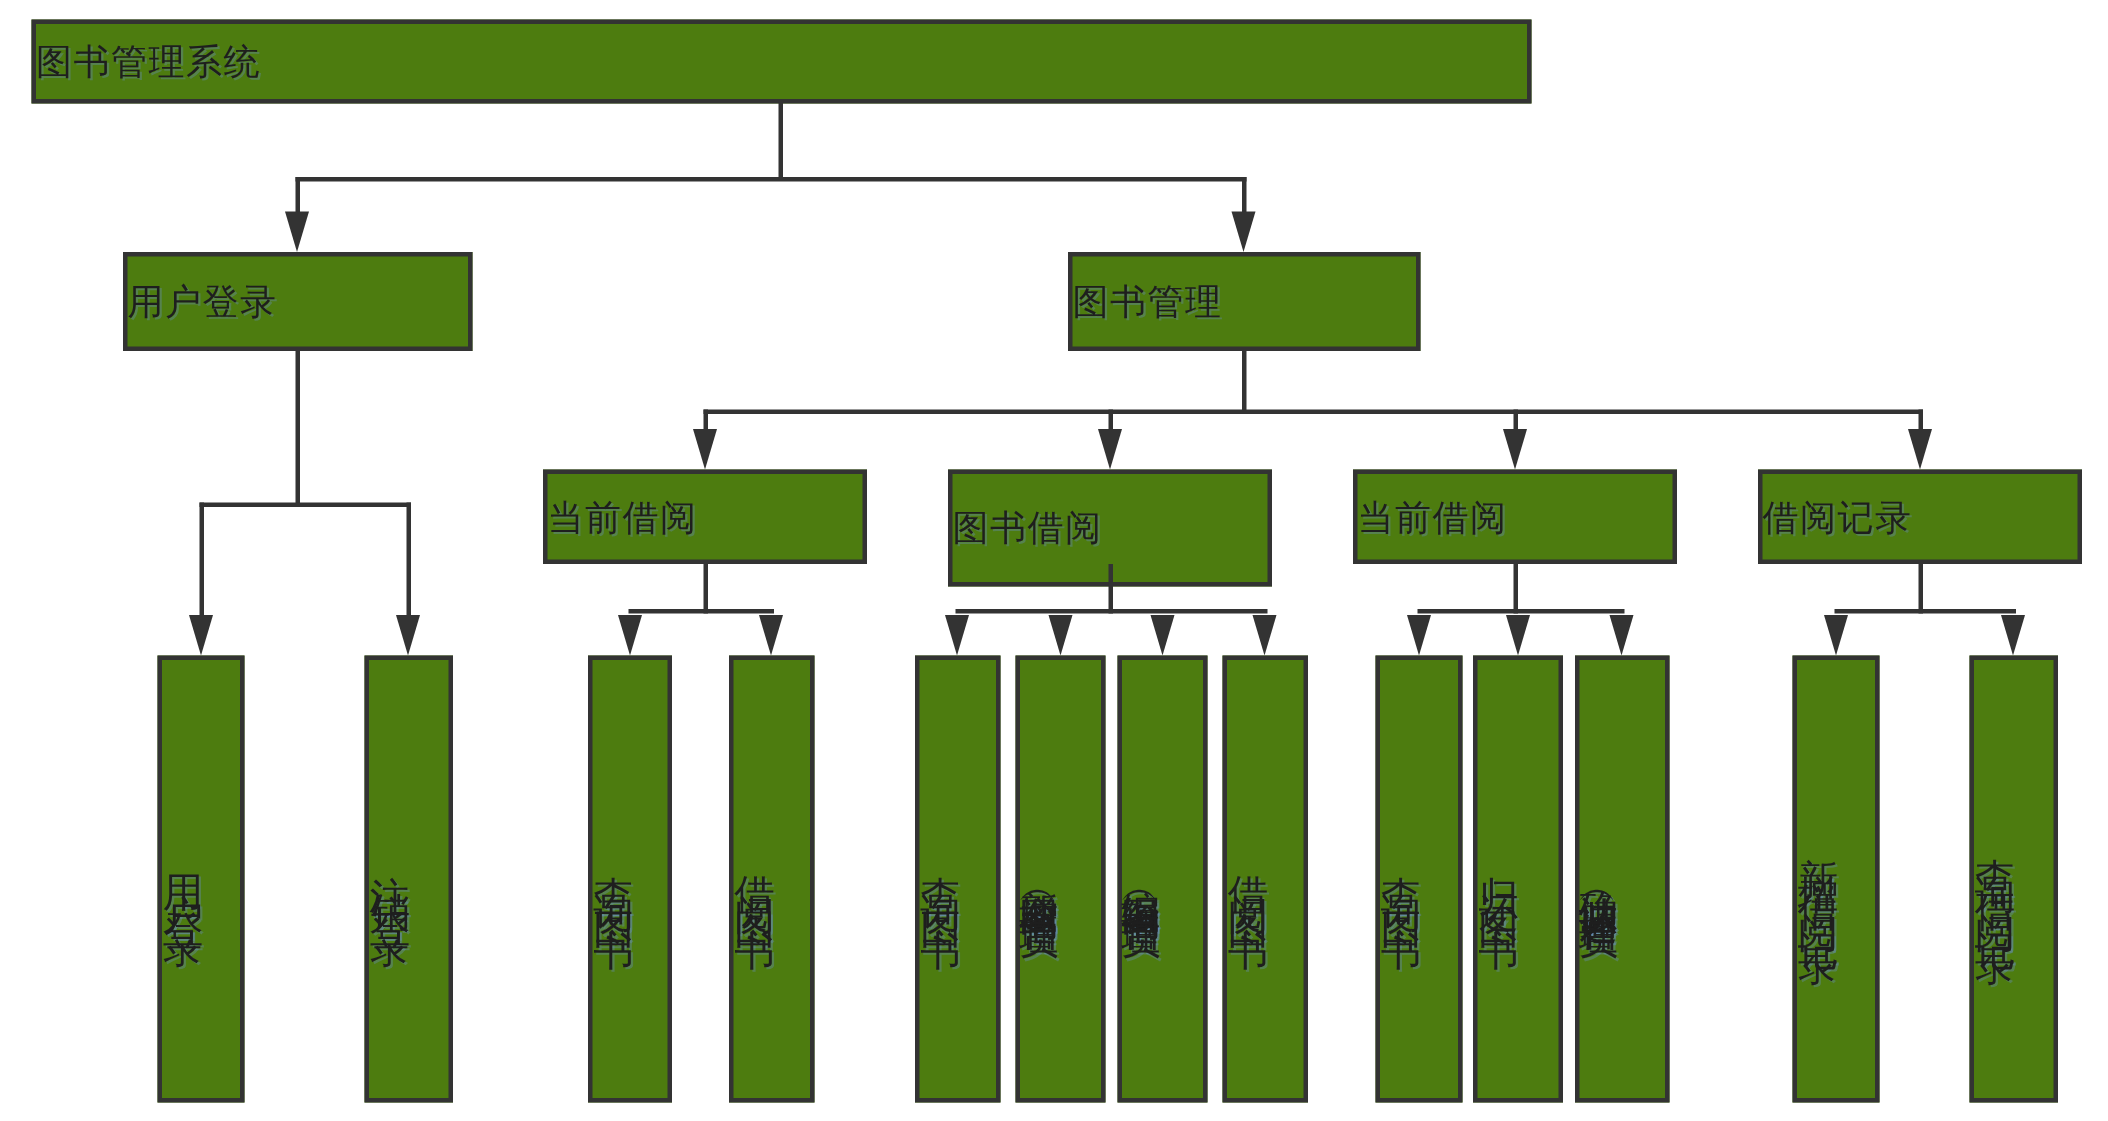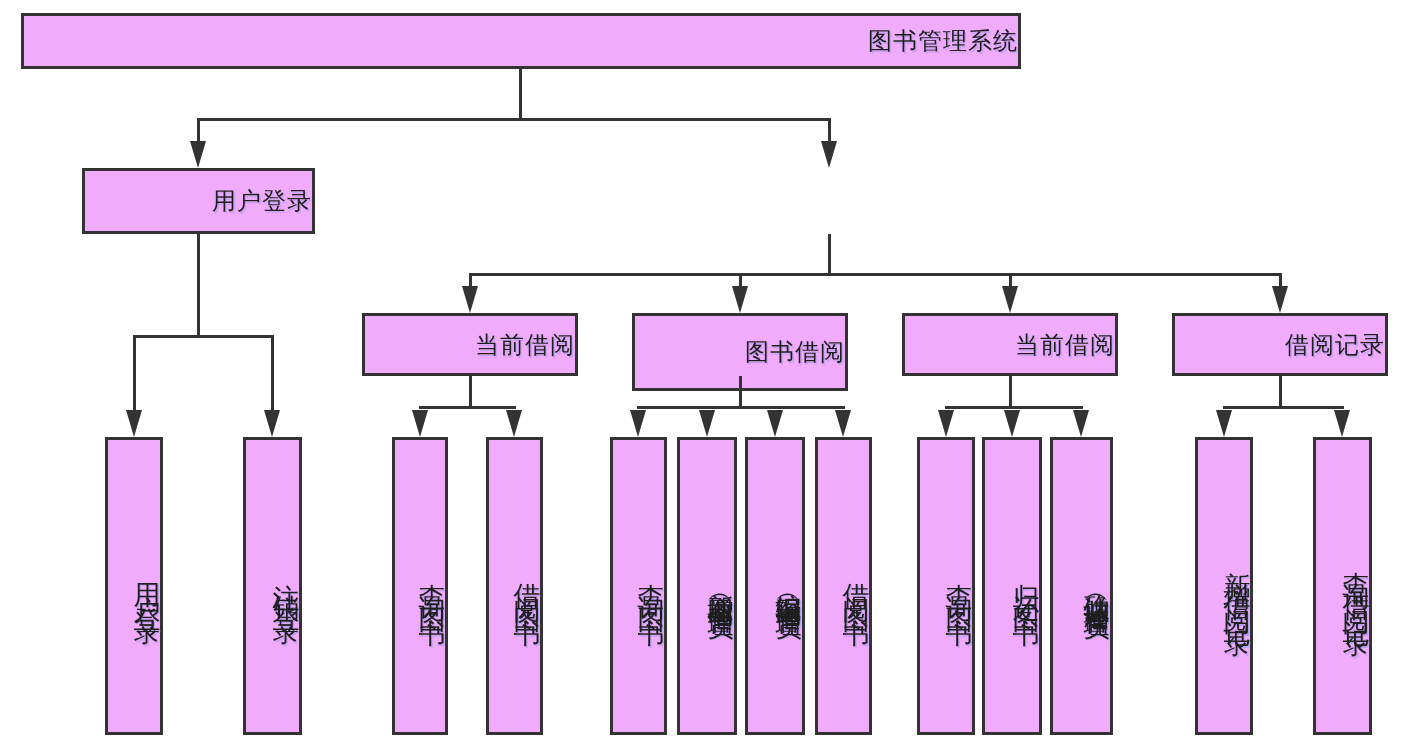--- a/index.html
+++ b/index.html
@@ -2,22 +2,22 @@
 <html><head>
 <meta charset="utf-8">
 <title>图书管理系统</title>
 <style>
   html,body{margin:0;padding:0;background:#ffffff;}
   .stage{
     position:relative;width:1405px;height:747px;background:#ffffff;overflow:hidden;
     font-family:"Liberation Sans","DejaVu Sans",sans-serif;color:#1e1e1e;
   }
   .box{
-    position:absolute;box-sizing:border-box;border:3px solid #333333;background:#f0abfc;
-    display:flex;align-items:center;justify-content:flex-end;
+    position:absolute;box-sizing:border-box;border:3px solid #333333;background:#4d7c0f;
+    display:flex;align-items:center;justify-content:flex-start;
   }
   .box .lbl{
     font-size:24px;letter-spacing:1px;color:#1e1e1e;
     text-shadow:1.5px 1.5px 0 rgba(110,145,230,0.30);
     white-space:nowrap;
   }
   .leaf .lbl{
     writing-mode:vertical-rl;text-orientation:mixed;
     font-size:27px;letter-spacing:12px;line-height:1;
     text-shadow:1.5px 1.5px 0 rgba(110,145,230,0.30);
@@ -49,20 +49,23 @@
 
   <div class="vl" style="left:519px;top:68px;height:52px"></div>
   <div class="hl" style="left:197px;top:118px;width:634px"></div>
   <div class="vl" style="left:197px;top:118px;height:26px"></div>
   <div class="ah" style="left:190px;top:141px"></div>
   <div class="vl" style="left:828px;top:118px;height:26px"></div>
   <div class="ah" style="left:821px;top:141px"></div>
 
   <div class="box" style="left:82px;top:168px;width:233px;height:66px">
     <span class="lbl">用户登录</span>
+  </div>
+  <div class="box" style="left:712px;top:168px;width:235px;height:66px">
+    <span class="lbl">图书管理</span>
   </div>
 
   <div class="vl" style="left:197px;top:234px;height:104px"></div>
   <div class="hl" style="left:133px;top:335px;width:141px"></div>
   <div class="vl" style="left:133px;top:335px;height:78px"></div>
   <div class="ah" style="left:126px;top:410px"></div>
   <div class="vl" style="left:271px;top:335px;height:78px"></div>
   <div class="ah" style="left:264px;top:410px"></div>
 
   <div class="vl" style="left:828px;top:234px;height:42px"></div>

